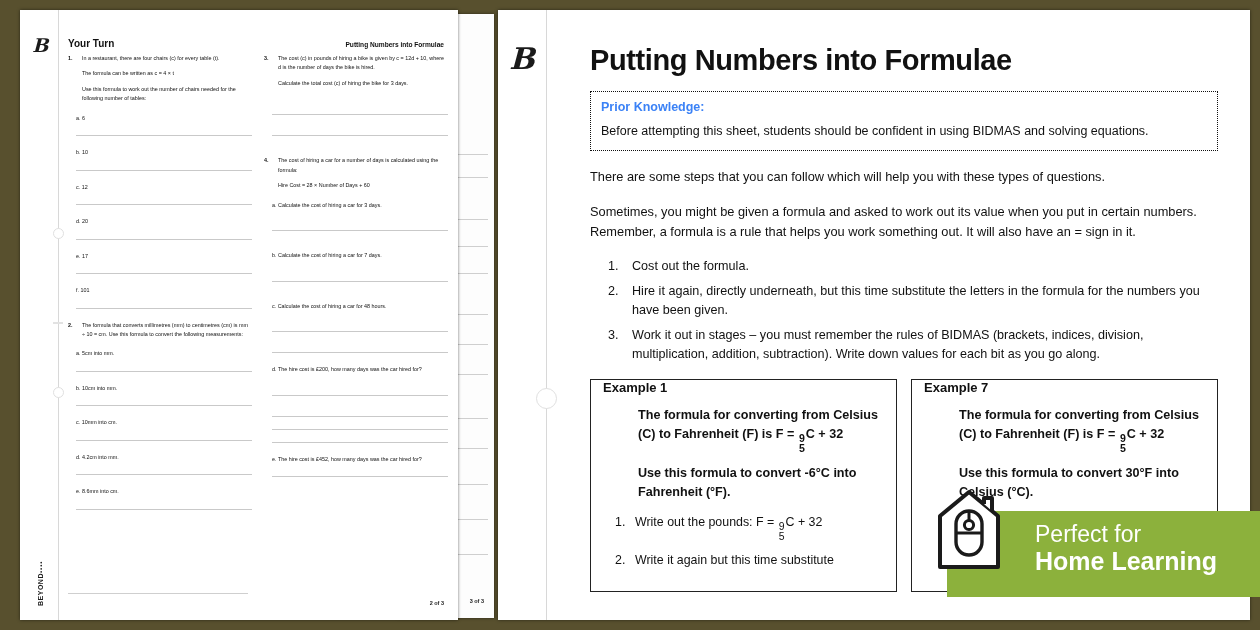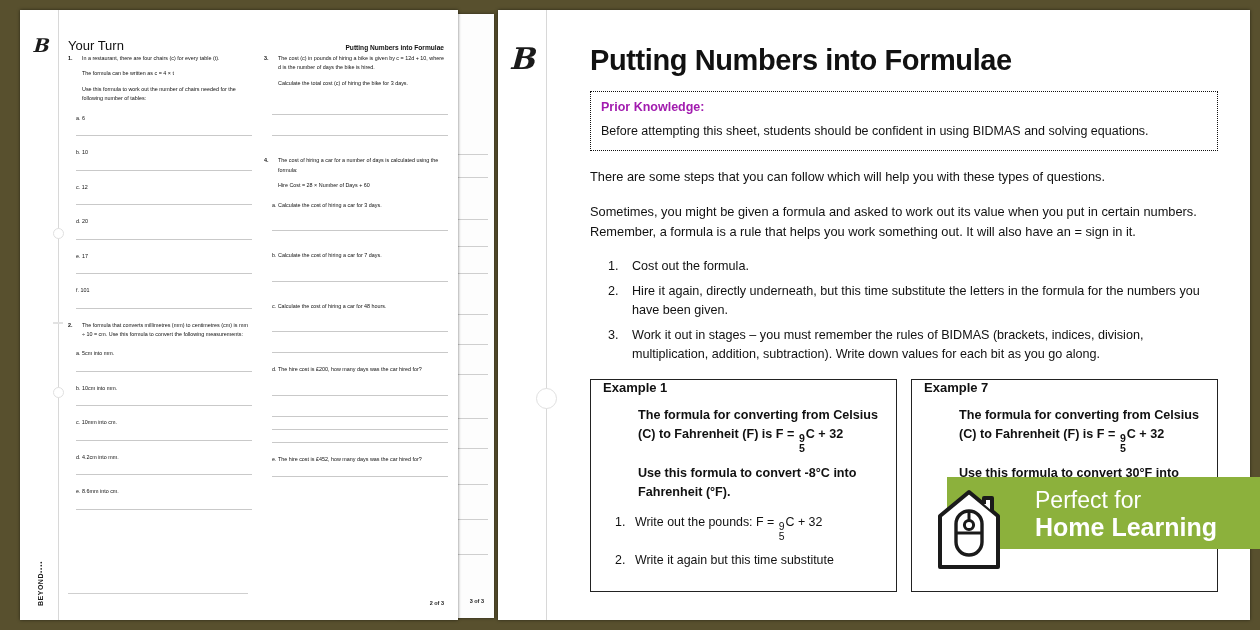--- a/index.html
+++ b/index.html
@@ -74,21 +74,21 @@
   }
   #page-left {
     left: 20px; top: 10px; width: 438px; height: 610px;
   }
   .lp-inner { position: relative; width: 100%; height: 100%; padding: 0; }
   .lp-header {
     position: absolute; top: 28px; left: 48px; right: 14px;
     display: flex; justify-content: space-between; align-items: baseline;
   }
   .lp-header .lp-title-left {
-    font-size: 13px; font-weight: normal; color: #111;
+    font-size: 10px; font-weight: bold; color: #111;
   }
   .lp-header .lp-title-right {
     font-size: 6.6px; font-weight: bold; color: #111;
   }
   .lp-cols {
     position: absolute; top: 44px; left: 48px; right: 10px; bottom: 30px;
     display: flex; gap: 12px;
   }
   .lp-col { flex: 1 1 0; min-width: 0; }
   .q {
@@ -133,21 +133,21 @@
   }
   .rp-title {
     font-size: 29px; font-weight: bold; color: #111;
     letter-spacing: -.4px; margin-bottom: 14px;
   }
   .prior-box {
     border: 1.6px dotted #111;
     padding: 8px 10px 9px 10px;
     margin-bottom: 16px;
   }
-  .prior-label { font-size: 12.5px; font-weight: bold; color: #a21caf; margin-bottom: 7px; }
+  .prior-label { font-size: 12.5px; font-weight: bold; color: #3b82f6; margin-bottom: 7px; }
   .prior-text { font-size: 12.5px; color: #111; line-height: 1.6; }
   .rp-para {
     font-size: 12.8px; color: #111; line-height: 1.62; margin-bottom: 14px;
   }
   .rp-steps { list-style: none; counter-reset: st; margin: 4px 0 14px 18px; }
   .rp-steps li {
     counter-increment: st;
     position: relative;
     font-size: 12.6px; color: #111; line-height: 1.55;
     padding-left: 24px; margin-bottom: 5px;
@@ -177,21 +177,21 @@
   .frac {
     display: inline-flex; flex-direction: column;
     vertical-align: -0.42em; line-height: .95;
     text-align: center; font-size: .84em; margin: 0 1px;
   }
   .frac .den { border-top: 0px; }
 
   
   #hl-badge {
     position: absolute;
-    left: 947px; top: 477px; width: 313px; height: 72px;
+    left: 947px; top: 511px; width: 313px; height: 86px;
     background: #8cb13c;
     z-index: 40;
   }
   #hl-badge .hl-text {
     position: absolute; left: 88px; top: 10px; color: #ffffff;
   }
   #hl-badge .hl-l1 { font-size: 23px; line-height: 1.15; font-weight: normal; }
   #hl-badge .hl-l2 { font-size: 25px; line-height: 1.15; font-weight: bold; }
   #hl-house {
     position: absolute; left: 932px; top: 489px;
@@ -386,21 +386,21 @@
       </ol>
 
       <div class="examples">
 
         <div class="ex-box">
           <div class="ex-title">Example 1</div>
           <div class="ex-p"><span>The formula for converting from Celsius (C) to Fahrenheit (F) is F = </span><span class="frac">
                 <span class="num">9</span>
                 <span class="den">5</span>
               </span><span>C + 32</span></div>
-          <div class="ex-p">Use this formula to convert -8°C into Fahrenheit (°F).</div>
+          <div class="ex-p">Use this formula to convert -6°C into Fahrenheit (°F).</div>
           <ol class="ex-list">
             <li><span>Write out the pounds: F = </span><span class="frac">
                   <span class="num">9</span>
                   <span class="den">5</span>
                 </span><span>C + 32</span></li>
             <li>Write it again but this time substitute</li>
           </ol>
         </div>
 
         <div class="ex-box">

